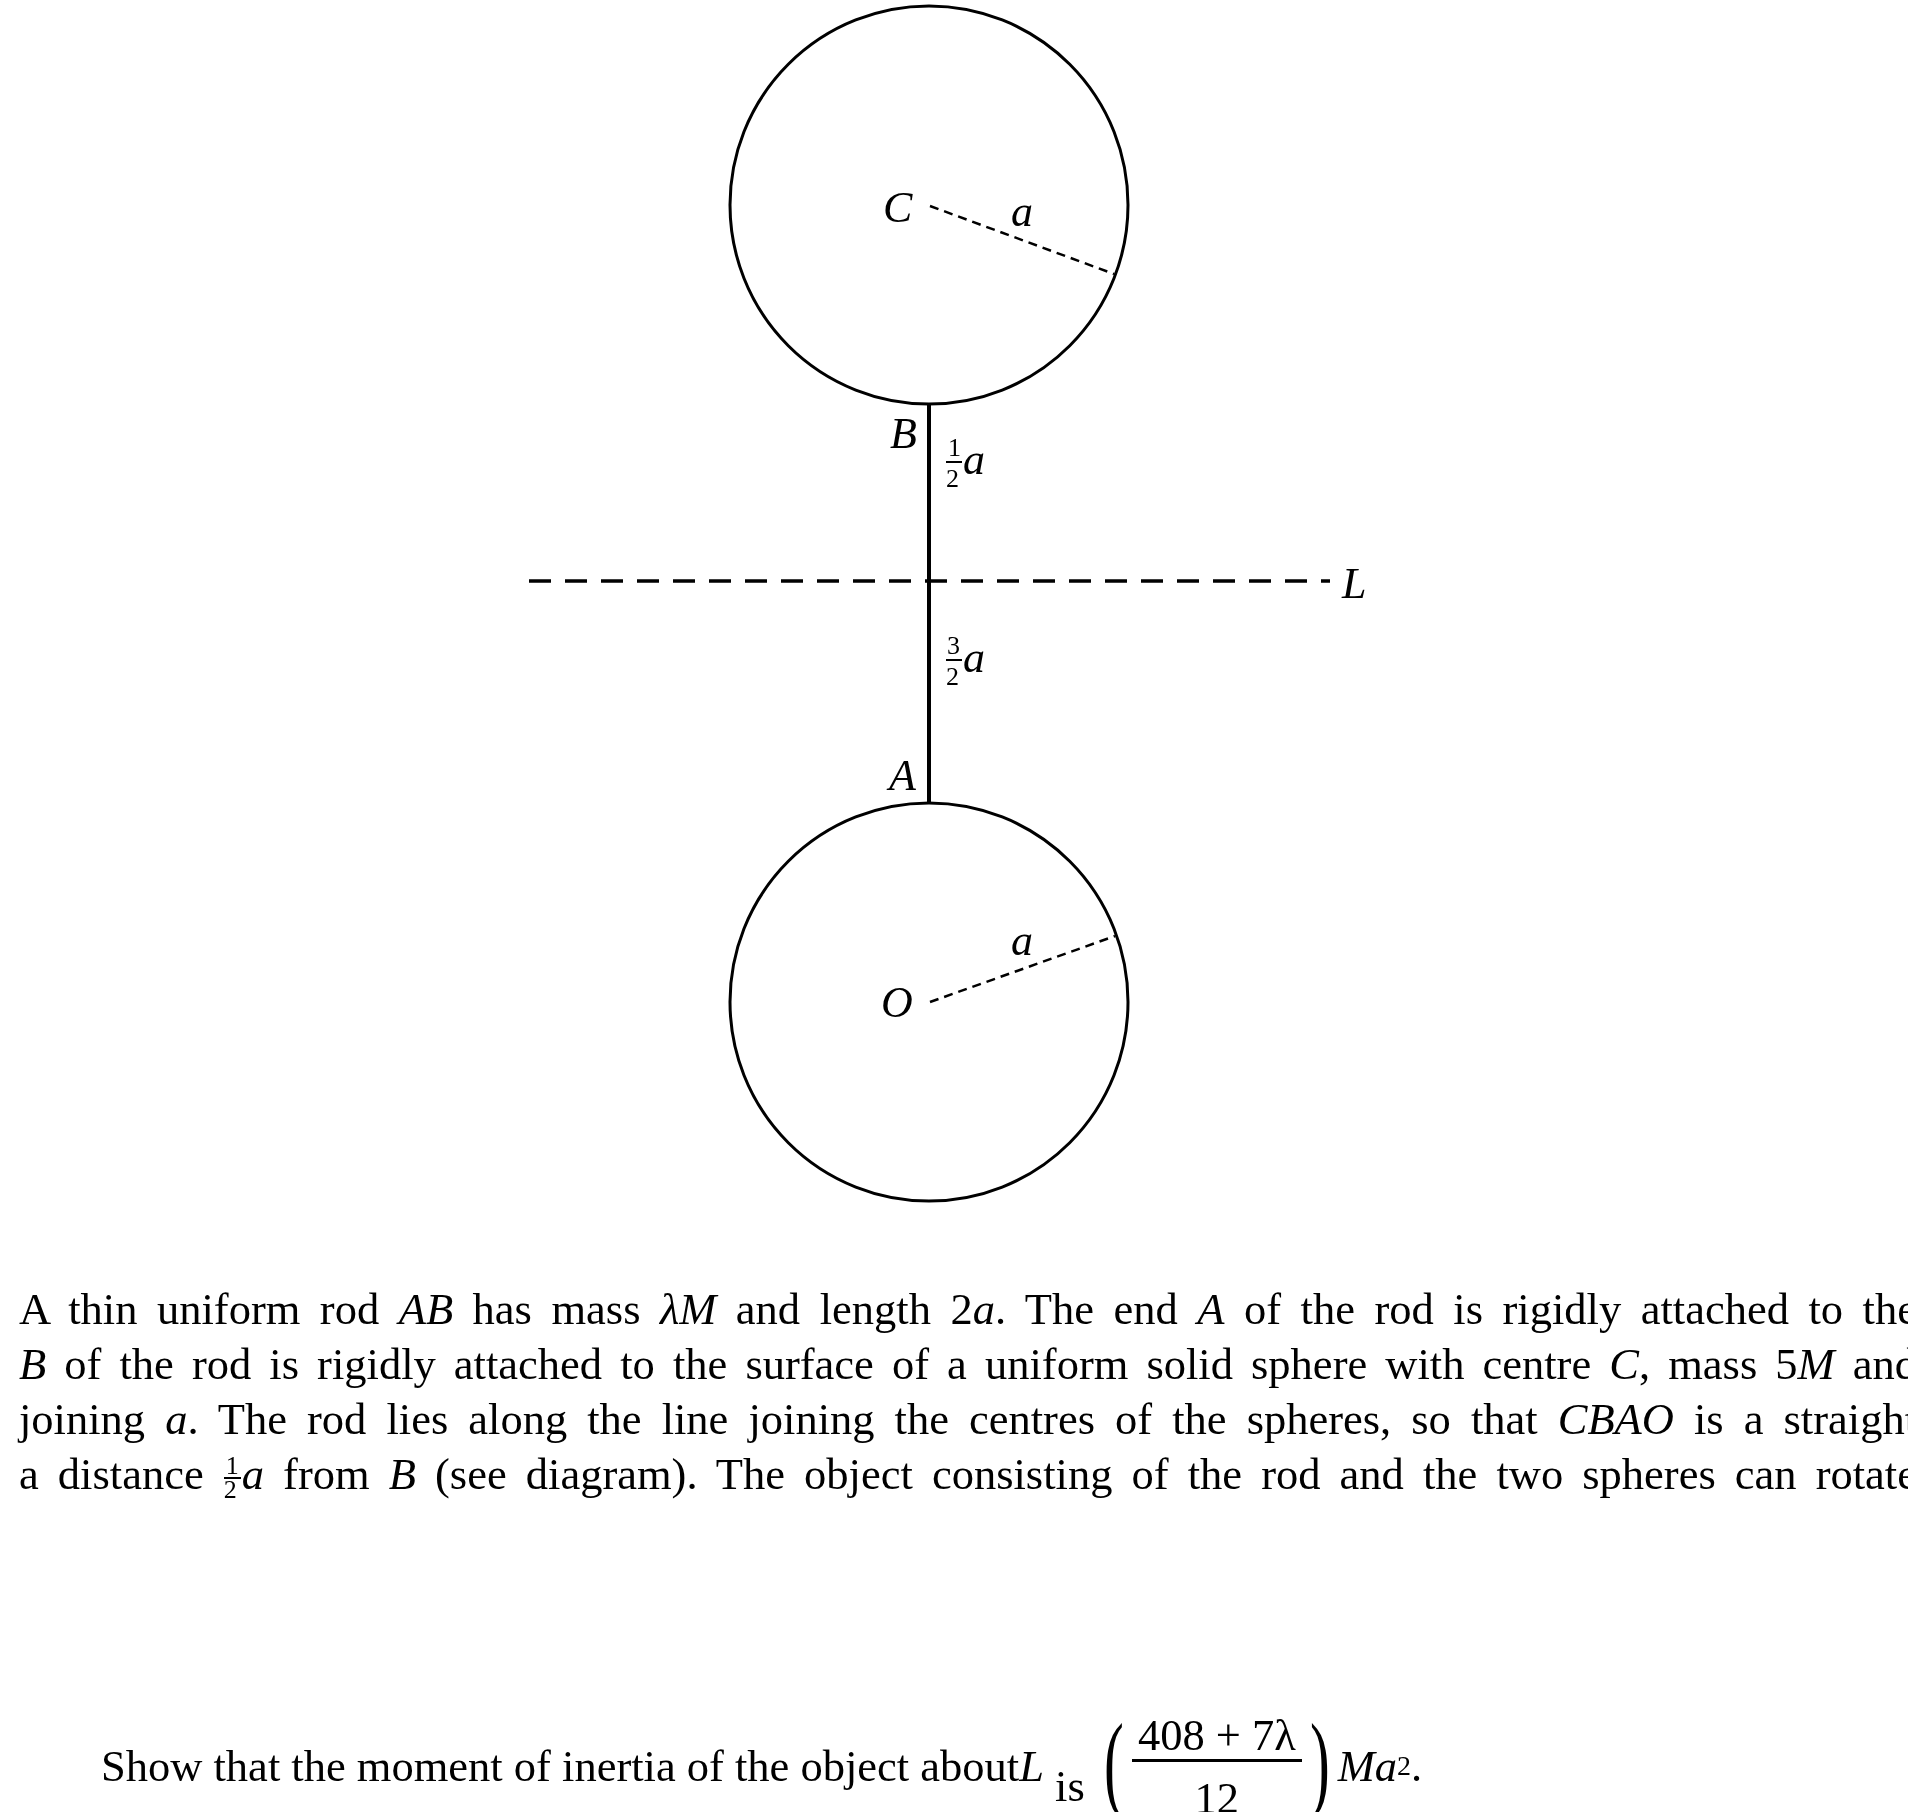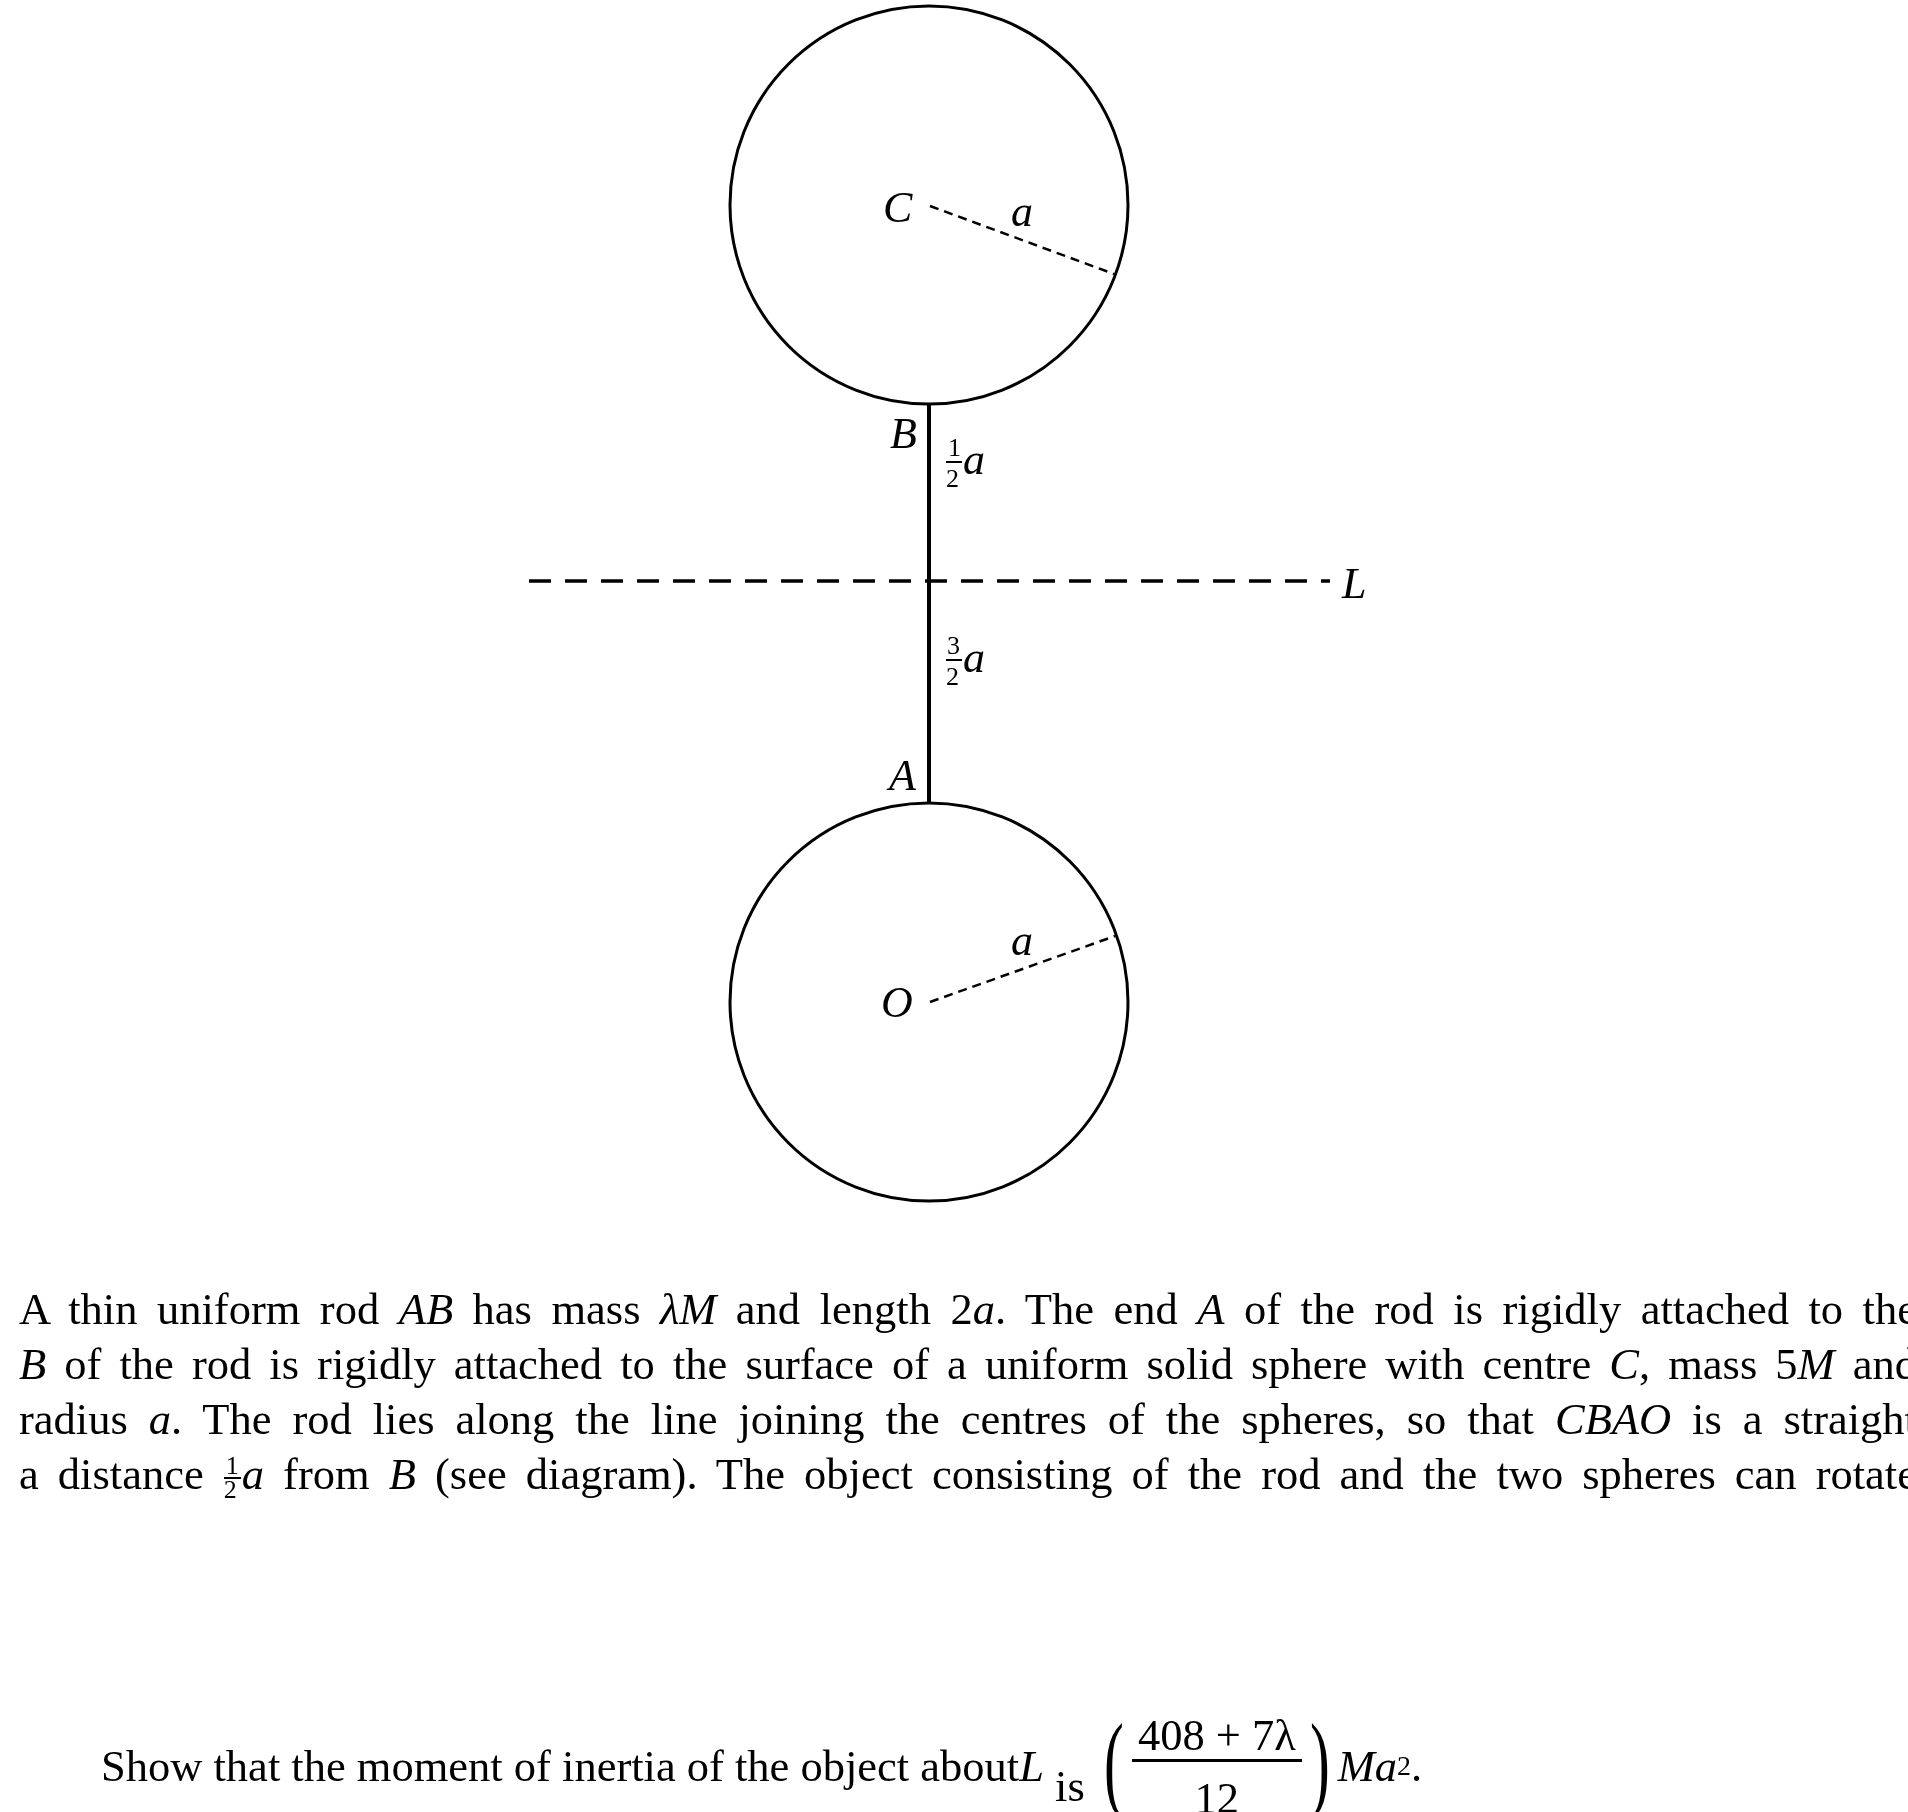--- a/index.html
+++ b/index.html
@@ -56,21 +56,21 @@
 
   <circle cx="929" cy="1002" r="199" fill="none" stroke="#000" stroke-width="3"></circle>
   <line x1="930" y1="1002" x2="1115" y2="936" stroke="#000" stroke-width="2.5" stroke-dasharray="9,6"></line>
   <text class="lbl" x="881" y="1017">O</text>
   <text class="lbl" x="1011" y="955" font-size="38">a</text>
 </svg>
 
 <div class="para" style="top:1282px;">
   <span class="line"><span>A thin uniform rod </span><i>AB</i><span> has mass </span><i>λM</i><span> and length 2</span><i>a</i><span>.  The end </span><i>A</i><span> of the rod is rigidly attached to the</span></span>
   <span class="line"><i>B</i><span> of the rod is rigidly attached to the surface of a uniform solid sphere with centre </span><i>C</i><span>, mass 5</span><i>M</i><span> and</span></span>
-  <span class="line"><span>radius </span><i>a</i><span>.  The rod lies along the line joining the centres of the spheres, so that </span><i>CBAO</i><span> is a straight</span></span>
+  <span class="line"><span>joining </span><i>a</i><span>.  The rod lies along the line joining the centres of the spheres, so that </span><i>CBAO</i><span> is a straight</span></span>
   <span class="line"><span>a distance </span><span class="ifrac"><span class="n">1</span><span class="d">2</span></span><i>a</i><span> from </span><i>B</i><span> (see diagram).  The object consisting of the rod and the two spheres can rotate</span></span>
 </div>
 
 <div id="question">
   <span>Show that the moment of inertia of the object about </span>
     <i>L</i>
     <span style="white-space:pre;margin-top:40px;"> is </span>
   <span class="paren">(</span>
   <span class="bigfrac">
     <span class="n">408 + 7λ</span>

